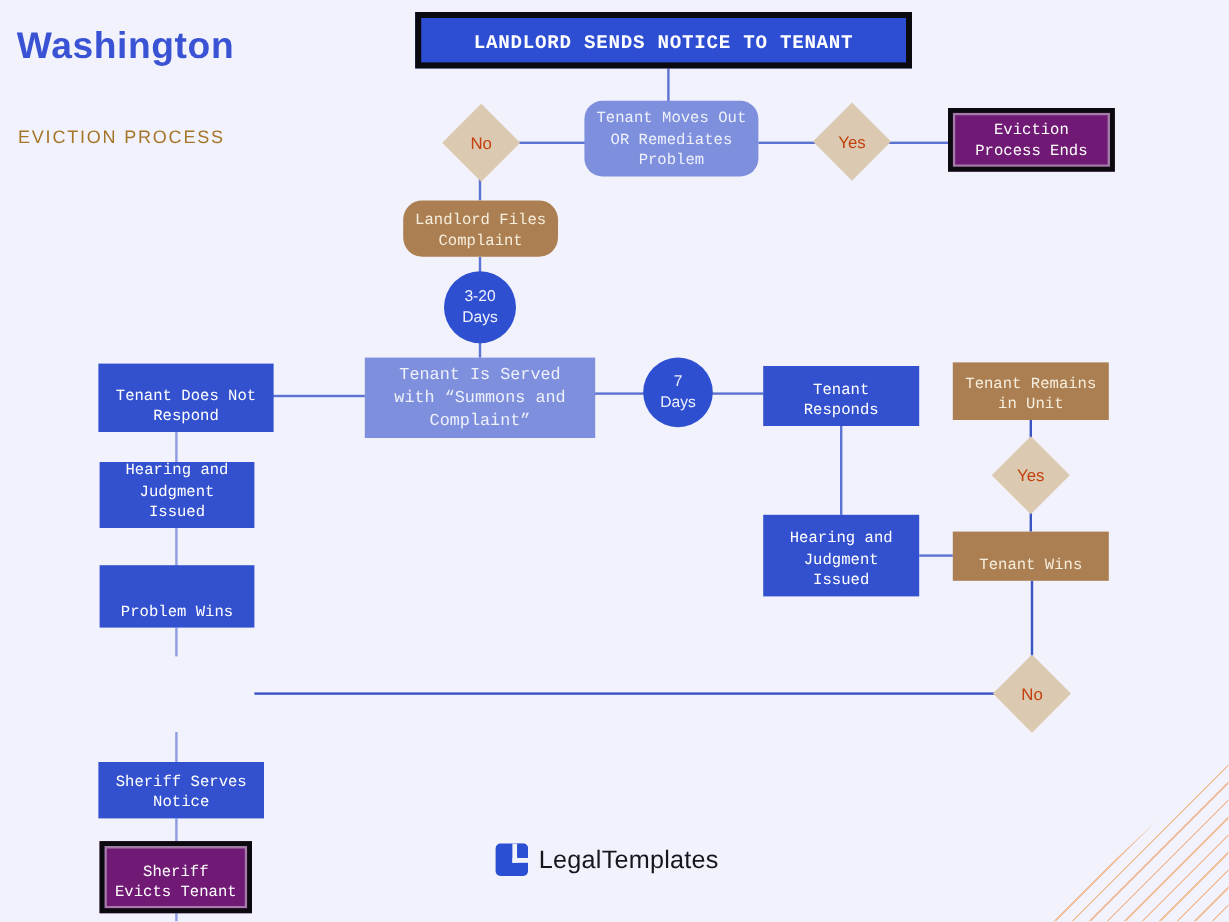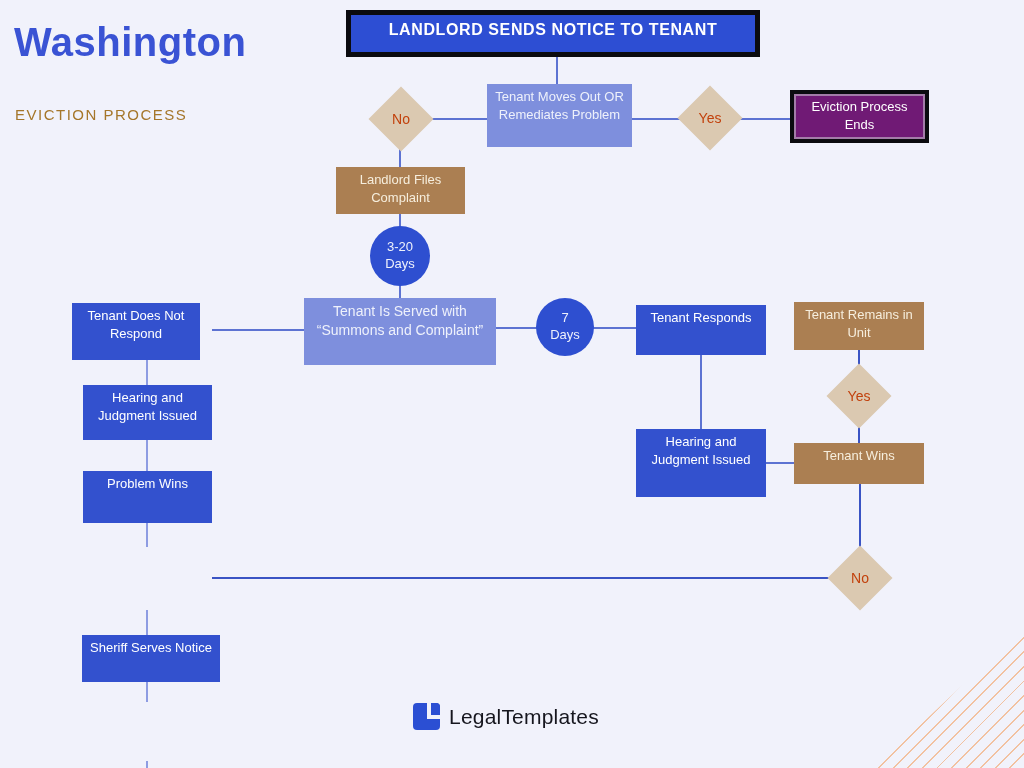--- a/index.html
+++ b/index.html
@@ -10,33 +10,33 @@
   #canvas{
     position:relative;
     width:1024px;height:768px;
     background:#f1f2fb;
     overflow:hidden;
   }
 
   
   .state-title{
     position:absolute;left:14px;top:20px;
-    font-size:40px;font-weight:bold;color:#3a53d4;
+    font-size:31px;font-weight:bold;color:#3a53d4;
     letter-spacing:.5px;
   }
   .state-subtitle{
     position:absolute;left:15px;top:82px;
     font-size:15px;color:#a5762a;letter-spacing:1.5px;margin-top:24px;
   }
 
   
   .node{
-    position:absolute;display:flex;align-items:flex-start;justify-content:center;
+    position:absolute;display:flex;align-items:flex-end;justify-content:center;
     text-align:center;color:#fff;font-size:13px;line-height:1.35;
-    box-sizing:border-box;padding:4px 8px;z-index:2;
+    box-sizing:border-box;padding:4px 8px;z-index:2;font-family:Liberation Mono, monospace;
   }
   .node-blue{background:#3351ce;}
   .node-peri{background:#7e8fdd;color:#eef1fb;}
   .node-brown{background:#ab7f52;color:#f6eedd;}
   .node-gray{background:#701a75;border:4px solid #0b0b0f;box-shadow:inset 0 0 0 2px rgba(205,205,210,.55);}
   .node-title{
     background:#2d4ed3;border:5px solid #0b0b0f;
     font-size:16px;font-weight:bold;letter-spacing:.6px;color:#fff;
   }
 
@@ -115,51 +115,51 @@
   <div class="line v light" style="left:146px;top:440px;height:32px;"></div>
   <div class="line v light" style="left:146px;top:523px;height:24px;"></div>
   <div class="line v light" style="left:146px;top:610px;height:26px;"></div>
   <div class="line v light" style="left:146px;top:682px;height:20px;"></div>
   <div class="line v light" style="left:146px;top:761px;height:7px;"></div>
 
   <div class="node node-title" style="left:346px;top:10px;width:414px;height:47px;">
     <span>LANDLORD SENDS NOTICE TO TENANT</span>
   </div>
 
-  <div class="node node-peri" style="left:487px;top:84px;width:145px;height:63px;">
+  <div class="node node-peri" style="left:487px;top:84px;width:145px;height:63px;border-radius:15px;">
     <span>Tenant Moves Out OR Remediates Problem</span>
   </div>
 
   <div class="diamond" style="left:378px;top:96px;">
     <div class="shape"></div>
     <span class="dlbl">No</span>
   </div>
 
   <div class="diamond" style="left:687px;top:95px;">
     <div class="shape"></div>
     <span class="dlbl">Yes</span>
   </div>
 
   <div class="node node-gray" style="left:790px;top:90px;width:139px;height:53px;">
     <span>Eviction Process Ends</span>
   </div>
 
-  <div class="node node-brown" style="left:336px;top:167px;width:129px;height:47px;">
+  <div class="node node-brown" style="left:336px;top:167px;width:129px;height:47px;border-radius:16px;">
     <span>Landlord Files Complaint</span>
   </div>
 
   <div class="circle" style="left:370px;top:226px;width:60px;height:60px;">
     <span class="lbl">3-20 Days</span>
   </div>
 
   <div class="node node-peri" style="left:304px;top:298px;width:192px;height:67px;font-size:14px;">
     <span>Tenant Is Served with “Summons and Complaint”</span>
   </div>
 
-  <div class="node node-blue" style="left:72px;top:303px;width:128px;height:57px;">
+  <div class="node node-blue" style="left:82px;top:303px;width:146px;height:57px;">
     <span>Tenant Does Not Respond</span>
   </div>
 
   <div class="circle" style="left:536px;top:298px;width:58px;height:58px;">
     <span class="lbl">7 Days</span>
   </div>
 
   <div class="node node-blue" style="left:636px;top:305px;width:130px;height:50px;">
     <span>Tenant Responds</span>
   </div>
@@ -192,20 +192,23 @@
 
   <div class="node node-blue" style="left:83px;top:471px;width:129px;height:52px;">
     <span>Problem Wins</span>
   </div>
 
 
   <div class="node node-blue" style="left:82px;top:635px;width:138px;height:47px;">
     <span>Sheriff Serves Notice</span>
   </div>
 
+  <div class="node node-gray" style="left:83px;top:701px;width:127px;height:60px;">
+    <span>Sheriff Evicts Tenant</span>
+  </div>
 
   <div class="logo">
     <div class="logo-icon">
       <div class="cut-v"></div>
       <div class="cut-h"></div>
       <div class="tab"></div>
     </div>
     <div class="logo-text">LegalTemplates</div>
   </div>
 

